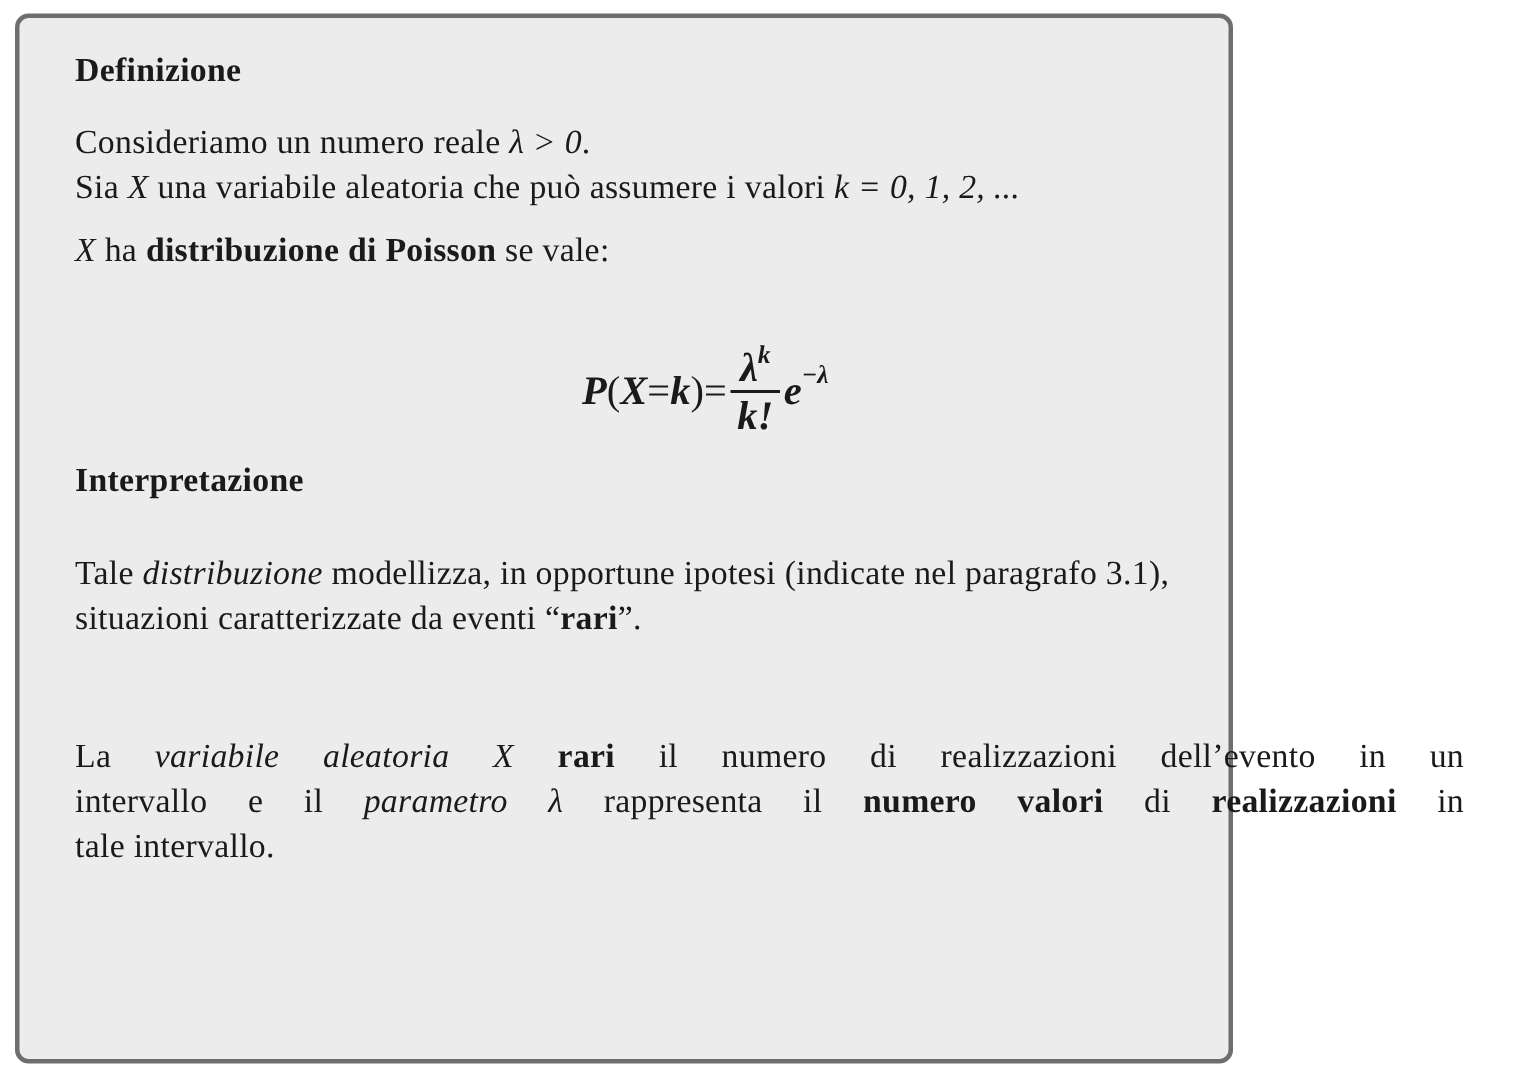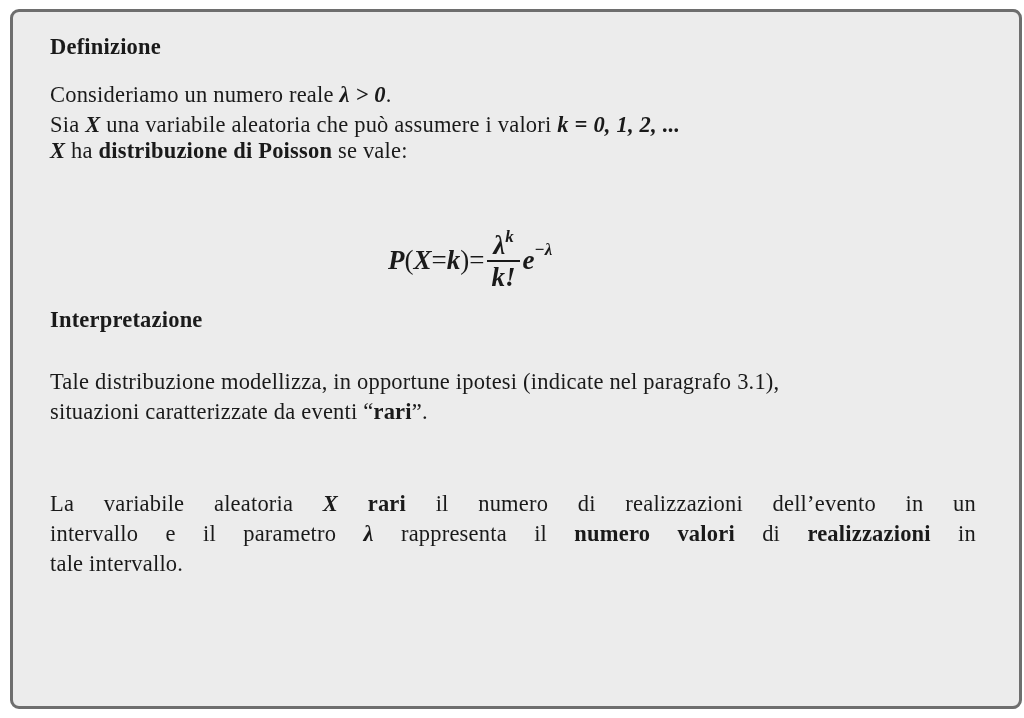--- a/index.html
+++ b/index.html
@@ -12,21 +12,21 @@
       height: 718px;
       position: relative;
       overflow: hidden;
       font-family: "DejaVu Serif", "Liberation Serif", serif;
       color: #1a1a1a;
     }
     .box {
       position: absolute;
       left: 10px;
       top: 9px;
-      width: 1012px;
+      width: 812px;
       height: 700px;
       background: #ececec;
       border: 3px solid #6e6e6e;
       border-radius: 9px;
       box-sizing: border-box;
     }
     .line {
       position: absolute;
       left: 37px;
       font-size: 22.5px;
@@ -38,22 +38,22 @@
     .heading {
       font-weight: bold;
       font-size: 22.5px;
     }
     .just {
       width: 926px;
       text-align: justify;
       text-align-last: justify;
     }
     .b { font-weight: bold; }
-    .i { }
-    .m { font-style: italic; font-weight: bold; }
+    .i { font-style: italic; }
+    .m { font-style: italic; }
     .formula {
       position: absolute;
       left: 375px;
       top: 213px;
       height: 70px;
       font-family: "Liberation Serif", "DejaVu Serif", serif;
       font-size: 27px;
       font-weight: bold;
       font-style: italic;
       display: flex;
@@ -96,21 +96,21 @@
   </div>
 
   <div class="line" style="top:68px;">
     <span>Consideriamo un numero reale </span><span class="m">λ &gt; 0</span><span>.</span>
   </div>
 
   <div class="line" style="top:98px;">
     <span>Sia </span><span class="m">X</span><span> una variabile aleatoria che può assumere i valori </span><span class="m">k = 0, 1, 2, ...</span>
   </div>
 
-  <div class="line" style="top:124px;text-align:center;">
+  <div class="line" style="top:140px;text-align:center;">
     <span class="m">X</span><span> ha </span><span class="b">distribuzione di Poisson</span><span> se vale:</span>
   </div>
 
   <div class="formula">
     <span>P</span>
       <span class="up">(</span>
       <span>X</span>
       <span class="up"> = </span>
       <span>k</span>
       <span class="up">)</span>

